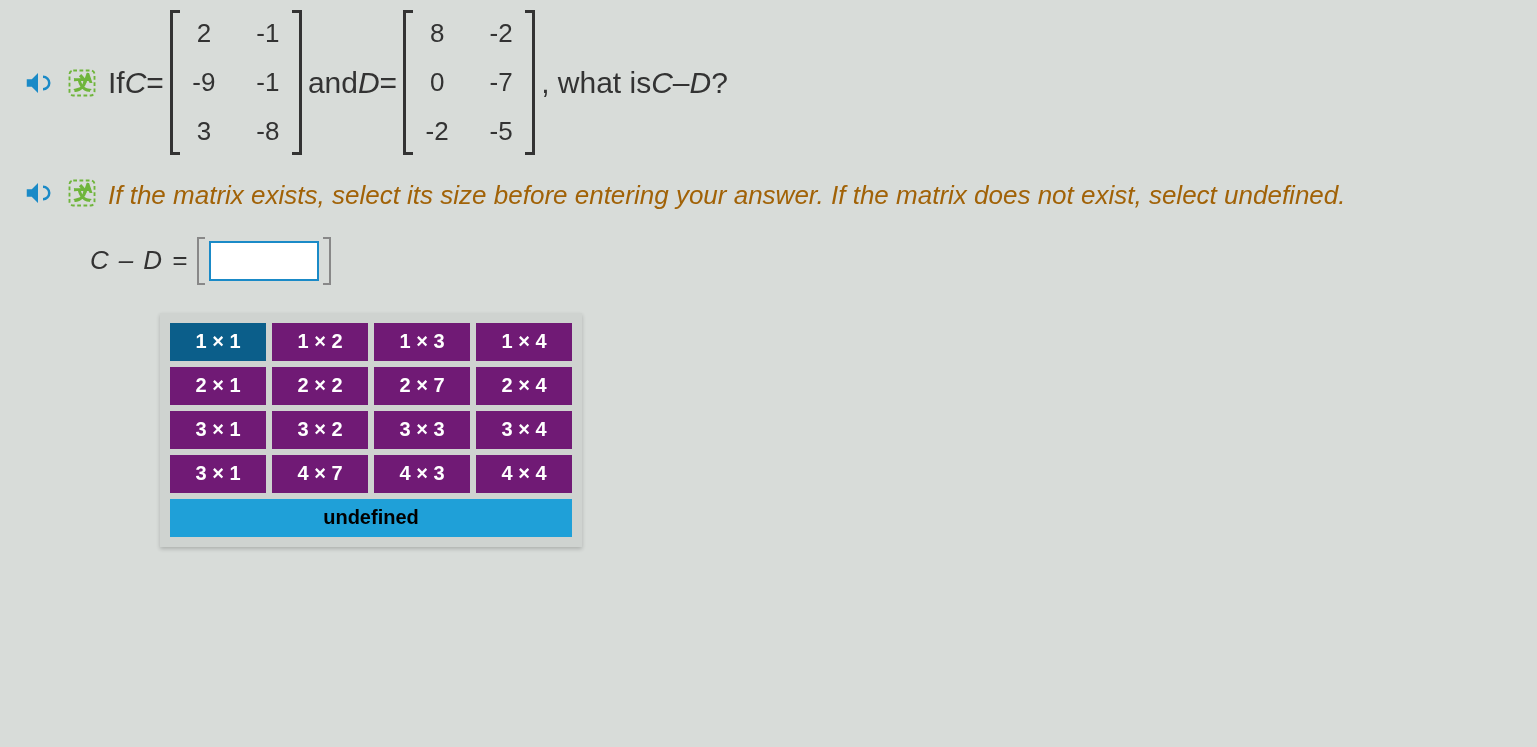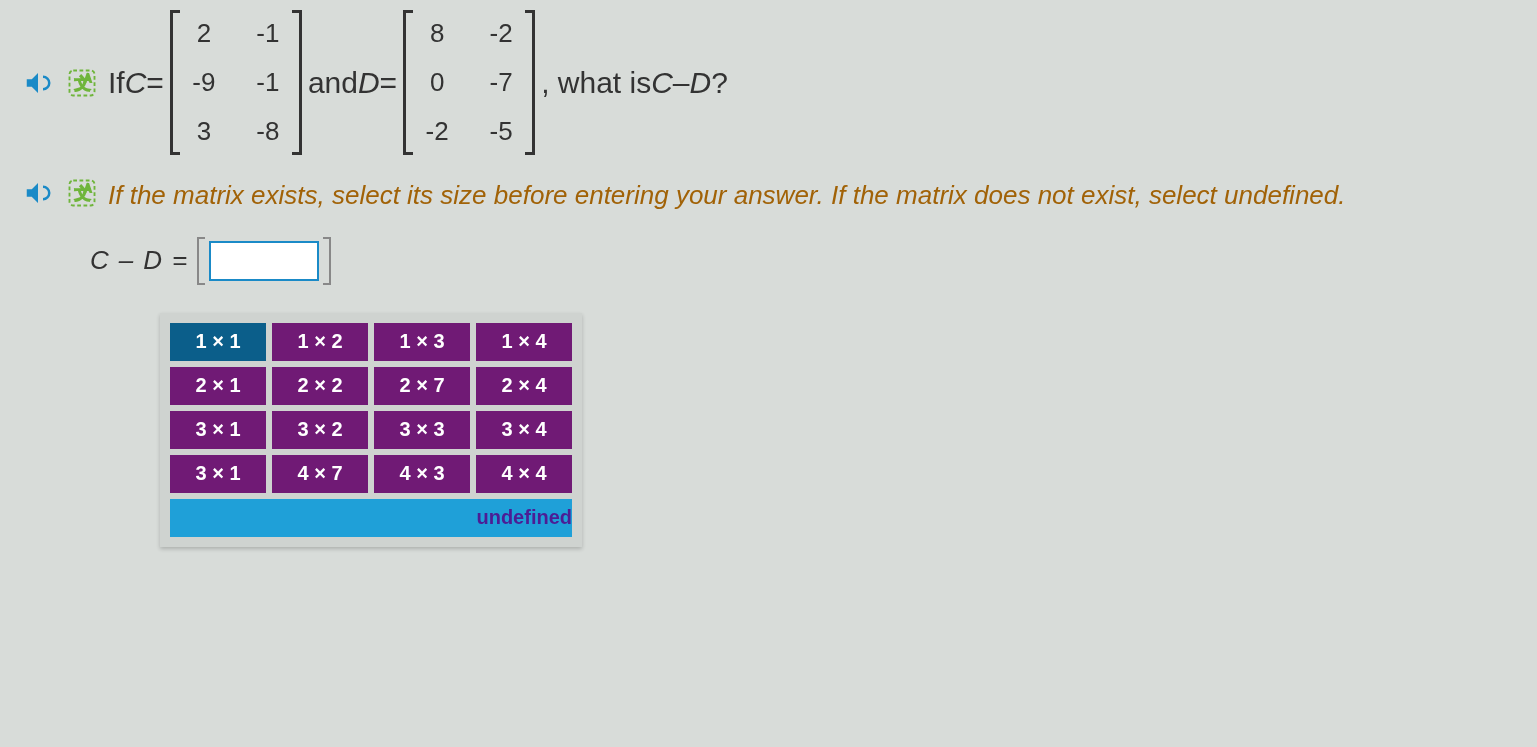--- a/index.html
+++ b/index.html
@@ -112,29 +112,28 @@
     border: none;
     height: 38px;
     cursor: pointer;
     font-family: inherit;
   }
   .size-btn.selected {
     background: #0b5e8a;
   }
   .undefined-btn {
     background: #1fa0d8;
-    color: #4c1d95;
+    color: #000000;
     font-size: 20px;
     font-weight: bold;
     border: none;
     height: 38px;
     width: 100%;
     cursor: pointer;
     font-family: inherit;
-    text-align: right;
   }
 </style>
 </head>
 <body>
 
 
 
 
 <div class="row">
   <span class="icon-btn speaker-icon">

